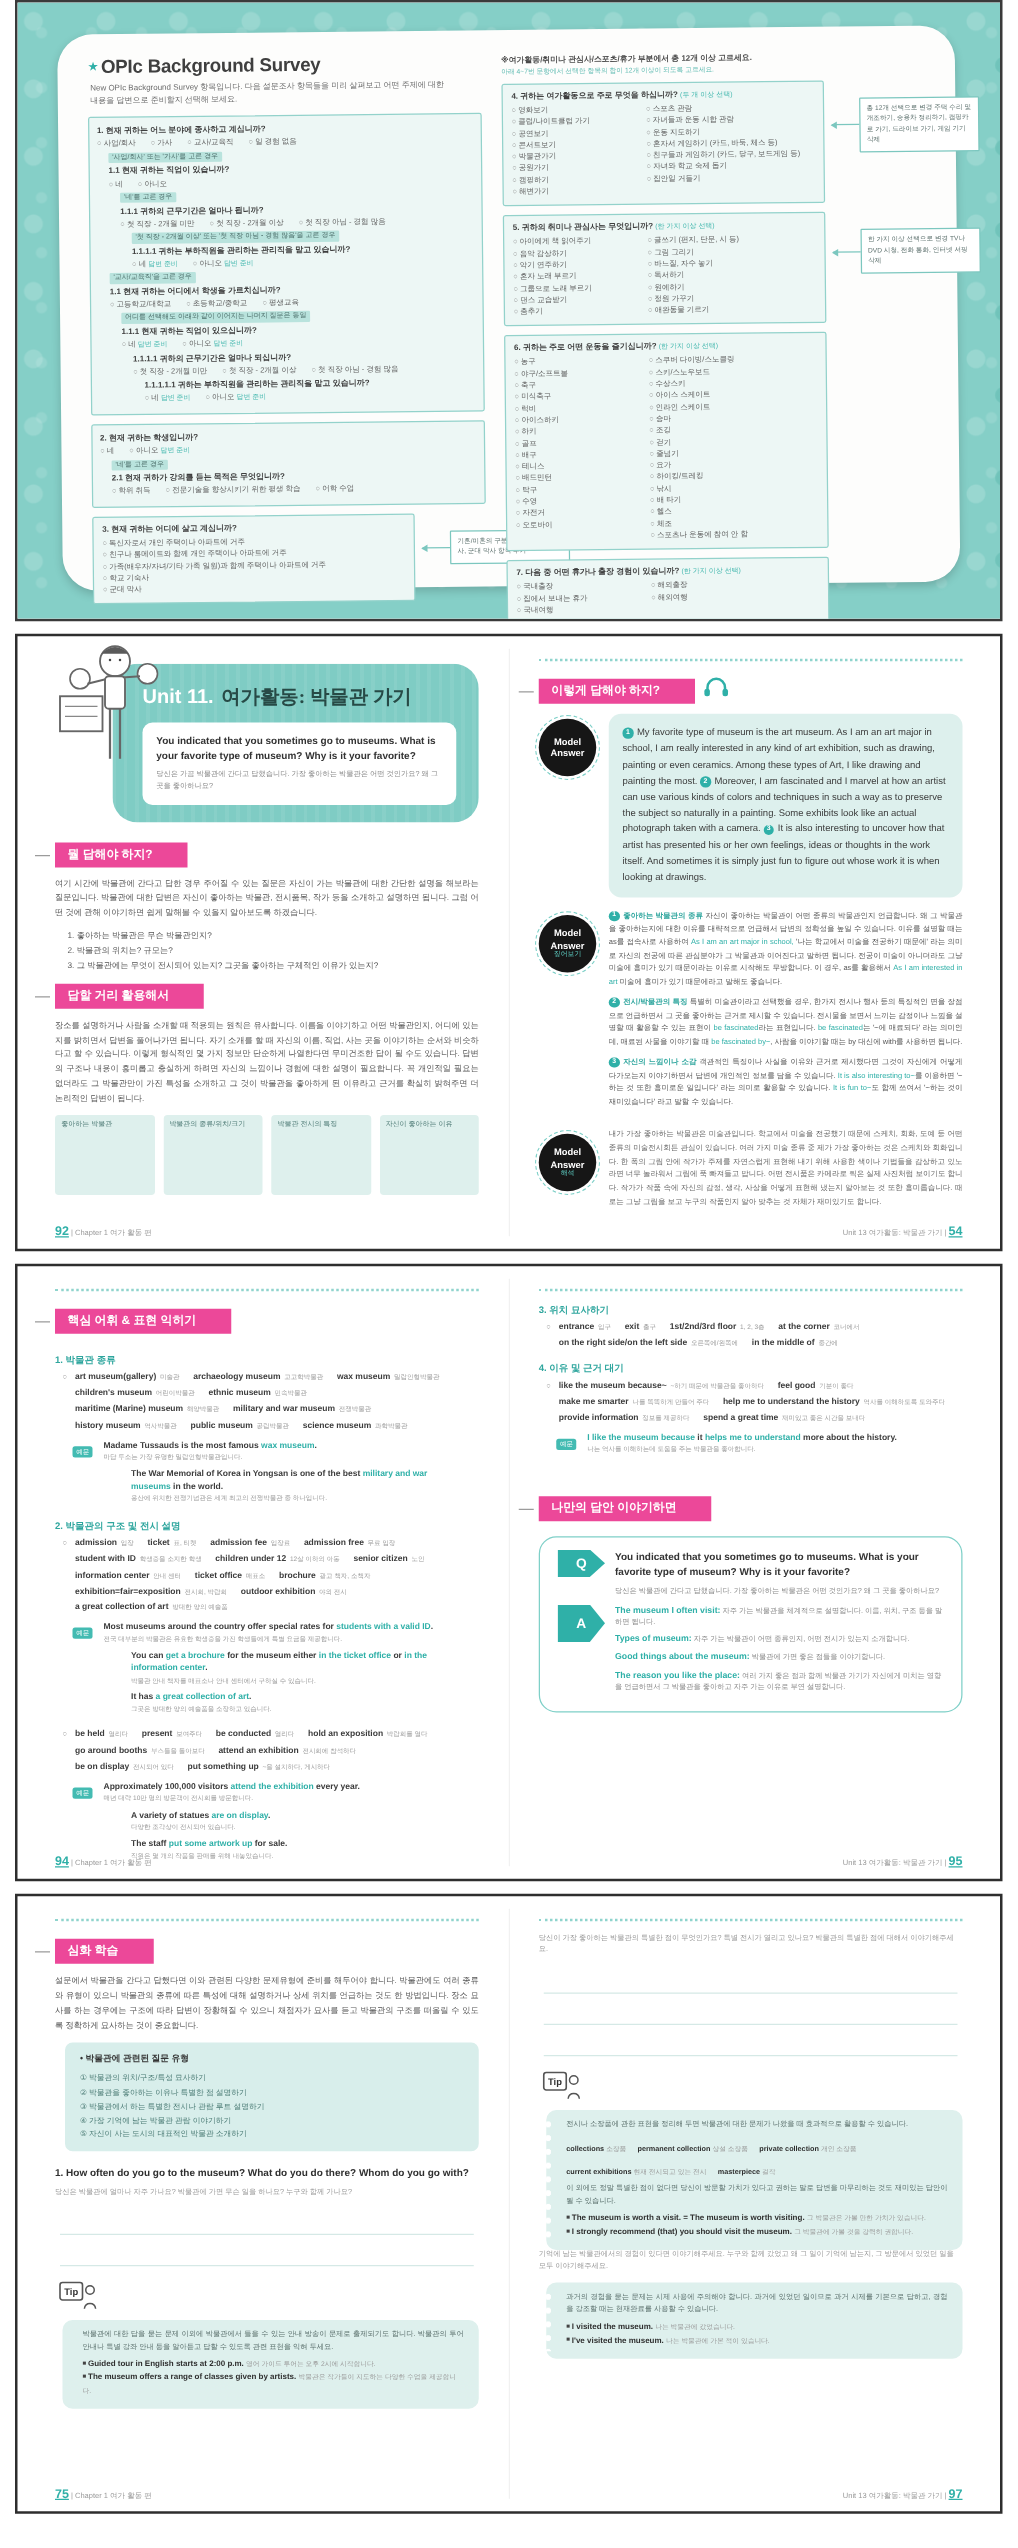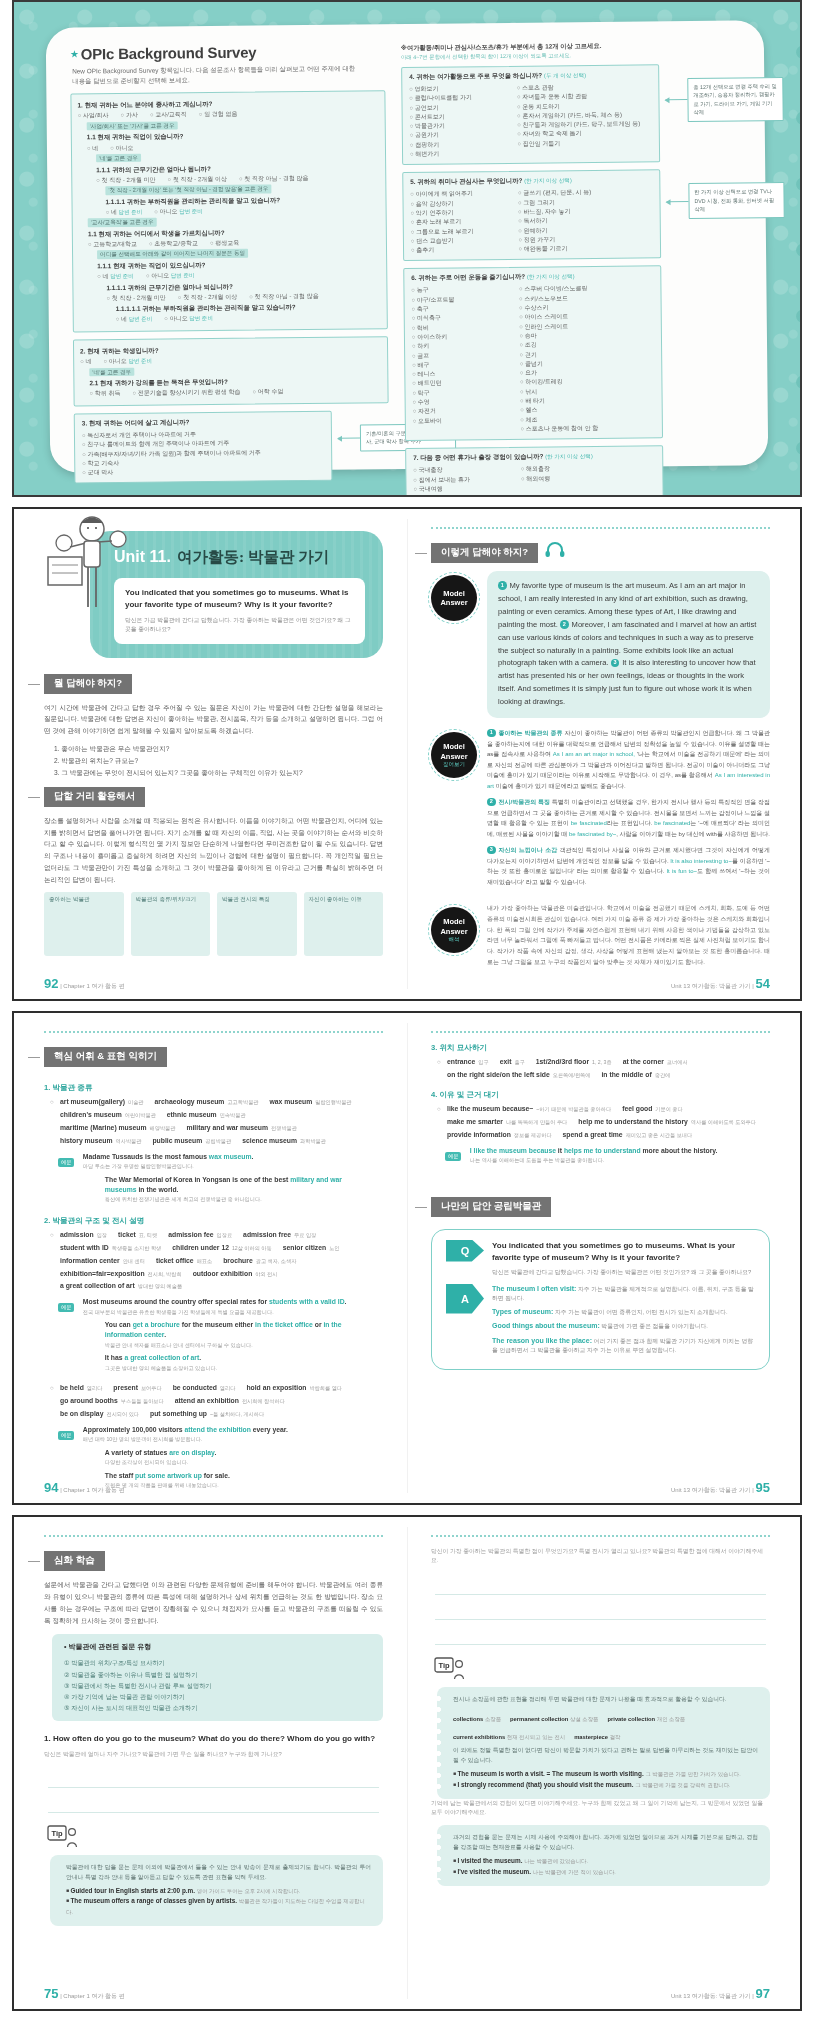--- a/index.html
+++ b/index.html
@@ -47,28 +47,28 @@
   .note-arrow::before{content:"";position:absolute;left:-1px;top:-3px;border-style:solid;border-width:3px 5px 3px 0;border-color:transparent #7cc7bf transparent transparent;}
   .note{border:1px solid #7cc7bf;background:#fff;padding:4px 5px;font-size:5.3px;line-height:1.6;color:#5b6f6c;width:84px;border-radius:1px;}
   .p1-notice{font-size:6.3px;font-weight:bold;color:#4a4a4a;margin:2px 0 1px 0;}
   .p1-notice2{font-size:5.4px;color:#64bdb4;margin:0 0 6px 0;}
 
   
   .page{position:absolute;top:0;bottom:0;width:50%;box-sizing:border-box;padding:16px 24px 10px 30px;}
   .page.right{left:50%;padding:16px 30px 10px 24px;}
   .page.left{left:0;}
   .dotsep{border-top:2px dotted #8fd4cd;margin:2px 0 10px 0;}
-  .tab{display:inline-block;background:#737373;color:#fff;font-weight:bold;font-size:9.5px;padding:3px 10px 4px 10px;margin:4px 0 8px 0;position:relative;}
+  .tab{display:inline-block;background:#ec4899;color:#fff;font-weight:bold;font-size:9.5px;padding:3px 28px 4px 10px;margin:4px 0 8px 0;position:relative;}
   .tab::before{content:"";position:absolute;left:-16px;top:50%;width:12px;height:1px;background:#9b9b9b;}
   .body-ko{font-size:6.6px;line-height:1.8;color:#555;text-align:justify;margin:0 0 6px 0;}
   .list-ko{font-size:6.6px;line-height:1.8;color:#555;margin:0 0 4px 10px;}
   .footer{position:absolute;bottom:8px;font-size:6px;color:#9a9a9a;}
   .footer.fl{left:30px;}
   .footer.fr{right:30px;}
-  .fno{color:#2fb0a8;font-weight:bold;font-size:13px;}
+  .fno{color:#2fb0a8;font-weight:bold;font-size:10px;text-decoration:underline;}
 
   
   .unit-banner{position:relative;margin:6px 0 12px 46px;background:#7fccc4;border-radius:20px;padding:16px 18px 14px 24px;
     background-image:repeating-linear-gradient(90deg,rgba(255,255,255,.07) 0 3px,transparent 3px 9px);}
   .unit-label{color:#fff;font-weight:bold;font-size:16px;margin-right:6px;}
   .unit-title{font-family:"Liberation Serif","DejaVu Serif",serif;font-weight:bold;font-size:15.5px;color:#274a46;}
   .unit-qbox{background:#fff;border-radius:8px;margin-top:10px;padding:9px 11px;}
   .unit-q-en{font-size:8px;font-weight:bold;color:#333;line-height:1.5;margin:0 0 5px 0;}
   .unit-q-ko{font-size:5.8px;color:#8a8a8a;line-height:1.6;margin:0;}
   .illust{position:absolute;left:-46px;top:-22px;}
@@ -710,21 +710,21 @@
       <div style="display:inline-block;width:90%;vertical-align:top;">
         
       
           <div class="ex-item">
             <div class="ex-en"><span class="sg hl">I like the museum because</span><span class="sg p"> it </span><span class="sg hl">helps me to understand</span><span class="sg p"> more about the history.</span></div>
             <div class="ex-ko">나는 역사를 이해하는데 도움을 주는 박물관을 좋아합니다.</div>
           </div>
         </div>
     </div>
 
-    <div class="tab" style="margin-top:22px;">나만의 답안 공립박물관</div>
+    <div class="tab" style="margin-top:22px;">나만의 답안 이야기하면</div>
     <div class="qa-box">
       <div class="qa-row">
         <div class="qarrow">Q</div>
         <div>
           <p class="qa-q-en">You indicated that you sometimes go to museums. What is your favorite type of museum? Why is it your favorite?</p>
           <p class="qa-q-ko">당신은 박물관에 간다고 답했습니다. 가장 좋아하는 박물관은 어떤 것인가요? 왜 그 곳을 좋아하나요?</p>
         </div>
       </div>
       <div class="qa-row" style="margin-bottom:0;">
         <div class="qarrow" style="height:30px;">A</div>

